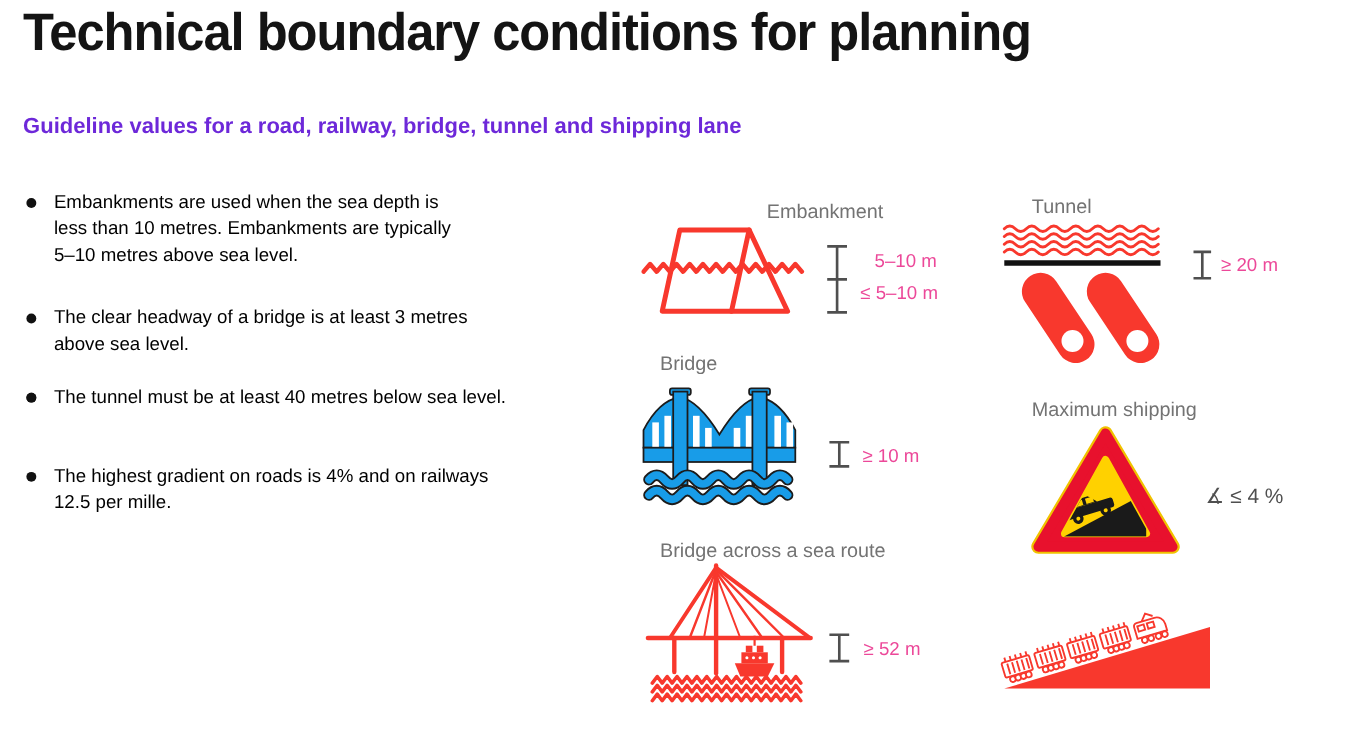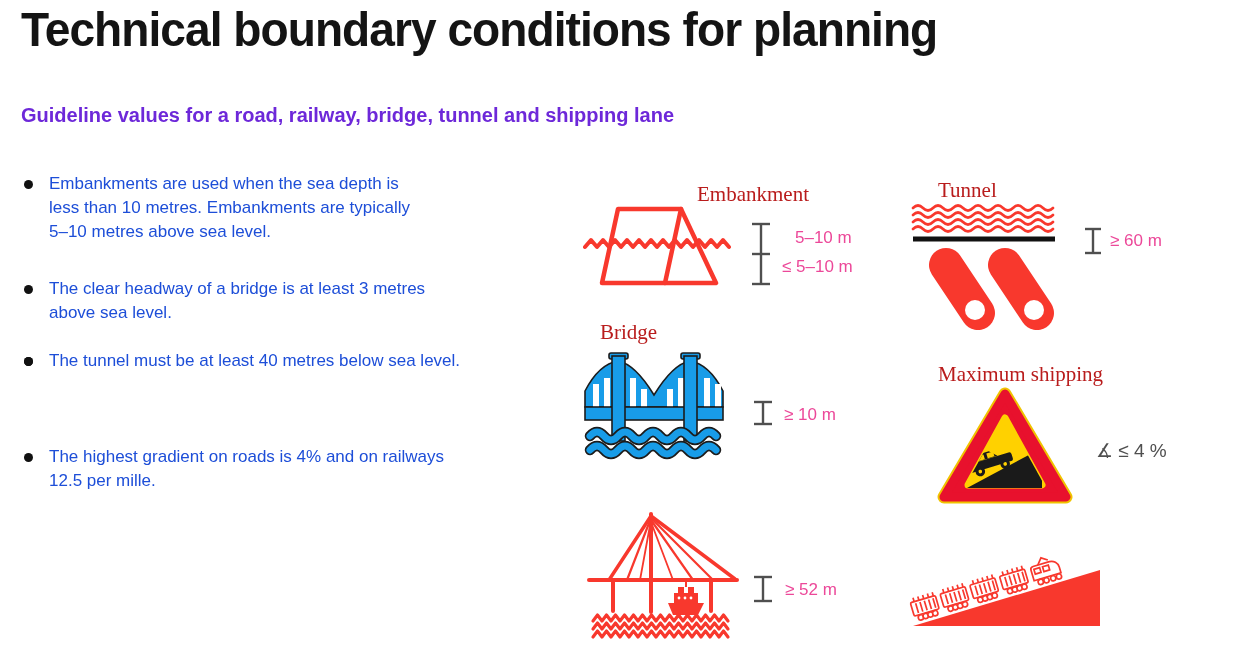--- a/index.html
+++ b/index.html
@@ -4,25 +4,25 @@
 <style>
   html,body{margin:0;padding:0;background:#ffffff;}
   .slide{position:relative;width:1243px;height:663px;background:#ffffff;overflow:hidden;
          font-family:"Liberation Sans", sans-serif;color:#3a3a3a;}
   .abs{position:absolute;}
   .title{left:21px;top:2px;font-size:48px;font-weight:700;letter-spacing:-1px;color:#141414;
          transform:scaleX(.96);transform-origin:left top;white-space:nowrap;}
   .subtitle{left:21px;top:104px;font-size:20px;font-weight:700;color:#6d28d9;white-space:nowrap;}
   .bullets{left:22px;top:172px;width:585px;list-style:none;margin:0;padding:0;}
   .bullets li{position:relative;padding-left:27px;font-size:17px;line-height:24px;
-              white-space:pre-line;color:#1d4ed8;}
+              white-space:pre-line;color:#000000;}
   .bullets li .dot{position:absolute;left:2px;top:8px;width:9px;height:9px;border-radius:50%;
               background:#111;}
-  .b2{margin-top:33px;} .b3{margin-top:24px;} .b4{margin-top:23px;} .b5{margin-top:72px;}
-  .figlabel{font-size:21px;color:#b91c1c;white-space:nowrap;font-family:Liberation Serif, serif;}
+  .b2{margin-top:33px;} .b3{margin-top:24px;} .b4{margin-top:23px;} .b5{margin-top:48px;}
+  .figlabel{font-size:18px;color:#737373;white-space:nowrap;}
   .measure{font-size:17px;color:#ec4899;white-space:nowrap;}
   .gradtext{font-size:19px;color:#4f4f4f;white-space:nowrap;}
   svg{display:block;}
 </style>
 </head>
 <body>
 
 <div class="slide">
 
   <div class="abs title">Technical boundary conditions for planning</div>
@@ -67,21 +67,21 @@
     <line x1="41" y1="68" x2="73" y2="116" stroke="#F8382D" stroke-width="34" stroke-linecap="round"></line>
     <circle cx="70" cy="113" r="10" fill="#ffffff"></circle>
     <line x1="100" y1="68" x2="132" y2="116" stroke="#F8382D" stroke-width="34" stroke-linecap="round"></line>
     <circle cx="129" cy="113" r="10" fill="#ffffff"></circle>
   </svg>
   <svg class="abs" style="left:1082px;top:226px;" width="22" height="30" viewBox="0 0 22 30">
     <line x1="11" y1="3" x2="11" y2="27" stroke="#4f4f4f" stroke-width="2.4"></line>
     <line x1="3" y1="3" x2="19" y2="3" stroke="#4f4f4f" stroke-width="2.4"></line>
     <line x1="3" y1="27" x2="19" y2="27" stroke="#4f4f4f" stroke-width="2.4"></line>
   </svg>
-  <div class="abs measure" style="left:1110px;top:231px;">≥ 60 m</div>
+  <div class="abs measure" style="left:1110px;top:231px;">≥ 20 m</div>
 
   <div class="abs figlabel" style="left:600px;top:320px;">Bridge</div>
   <svg class="abs" style="left:583px;top:344px;" width="145" height="118" viewBox="0 0 145 118">
     <path d="M2,47 Q16,20 35,17 Q52,20 71,51 Q90,20 107,17 Q126,20 140,47 L140,63 L2,63 Z" fill="#189CE8" stroke="#1c1c1c" stroke-width="1.6"></path>
     <g fill="#ffffff">
       <rect x="10" y="40" width="6" height="23"></rect>
       <rect x="21" y="34" width="6" height="29"></rect>
       <rect x="47" y="34" width="6" height="29"></rect>
       <rect x="58" y="45" width="6" height="18"></rect>
       <rect x="84" y="45" width="6" height="18"></rect>
@@ -125,20 +125,21 @@
         <rect x="-2" y="-9.5" width="7" height="5" fill="#FFD100"></rect>
         <circle cx="-13" cy="6" r="4.8" fill="#1a1a1a"></circle>
         <circle cx="-13" cy="6" r="1.8" fill="#FFD100"></circle>
         <circle cx="13" cy="6" r="4.8" fill="#1a1a1a"></circle>
         <circle cx="13" cy="6" r="1.8" fill="#FFD100"></circle>
       </g>
     </g>
   </svg>
   <div class="abs gradtext" style="left:1096px;top:439px;">∡ ≤ 4 %</div>
 
+  <div class="abs figlabel" style="left:600px;top:490px;">Bridge across a sea route</div>
   <svg class="abs" style="left:583px;top:508px;" width="160" height="132" viewBox="0 0 160 132">
     <g stroke="#F8382D" fill="none" stroke-linecap="round">
       <line x1="68" y1="6" x2="68" y2="104" stroke-width="4"></line>
       <line x1="68" y1="8" x2="26" y2="72" stroke-width="3.5"></line>
       <line x1="68" y1="10" x2="44" y2="72" stroke-width="2.2"></line>
       <line x1="68" y1="12" x2="57" y2="72" stroke-width="1.8"></line>
       <line x1="68" y1="8" x2="152" y2="71" stroke-width="3.5"></line>
       <line x1="68" y1="10" x2="130" y2="72" stroke-width="2.2"></line>
       <line x1="68" y1="12" x2="110" y2="72" stroke-width="2.2"></line>
       <line x1="68" y1="14" x2="90" y2="72" stroke-width="1.8"></line>

